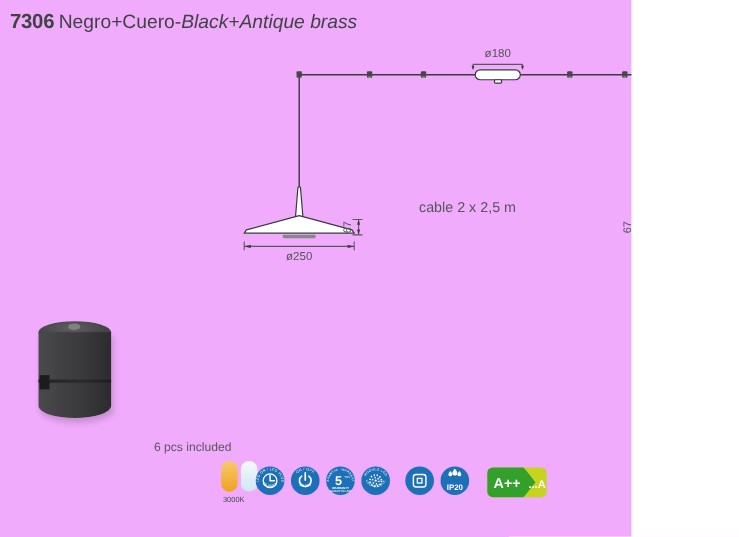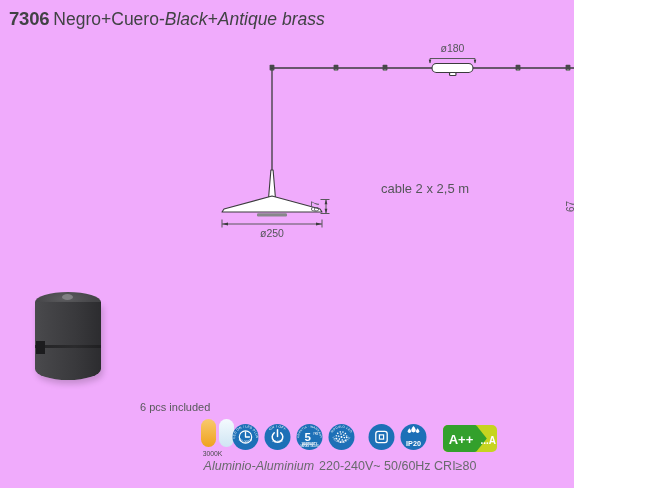--- a/index.html
+++ b/index.html
@@ -249,17 +249,14 @@
     </g>
 
     <g>
       <rect x="247" y="11" width="54" height="27" rx="5" fill="#c6d420"></rect>
       <path d="M252,11 h26.5 c1,0 1.9,0.45 2.5,1.2 l9.8,12.3 -9.8,12.3 c-0.6,0.75 -1.5,1.2 -2.5,1.2 h-26.5 a5,5 0 0 1 -5,-5 v-17 a5,5 0 0 1 5,-5 z" fill="#33a02c"></path>
       <text x="265" y="29.5" font-size="13" font-weight="bold" fill="#fff" text-anchor="middle">A++</text>
       <text x="300" y="30" font-size="10" font-weight="bold" fill="#fff" text-anchor="end">...A</text>
     </g>
   </svg>
 
-  <div class="abs footer">
-    <span class="footer-material">Aluminio-Aluminium</span><span>220-240V~ 50/60Hz CRI≥80</span>
-  </div>
 
 </div>
 
 </body></html>

